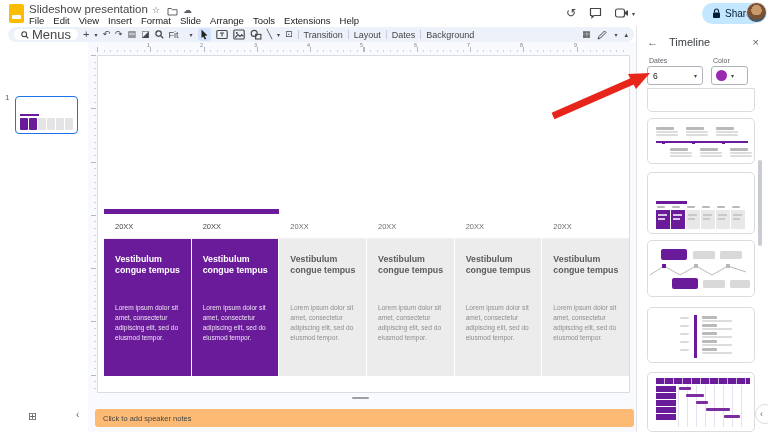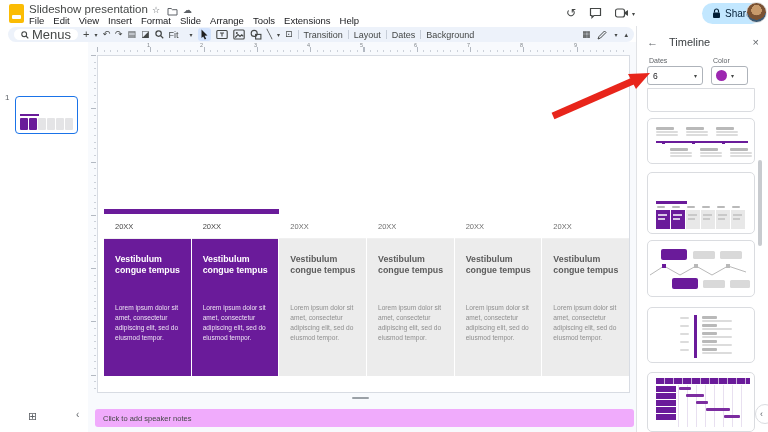--- a/index.html
+++ b/index.html
@@ -63,21 +63,21 @@
   .tcol.accent .tcol-head { color:#474747; }
   .tcol-body { flex:1; background:#ececec; padding:15px 10px 0 11px; }
   .tcol.accent .tcol-body { background:#6a1b9a; }
   .tcol-title { font-size:8.8px; font-weight:bold; color:#5c5c5c; line-height:1.3; }
   .tcol.accent .tcol-title { color:#fff; }
   .tcol-text { margin-top:26px; font-size:6.6px; color:#8f8f8f; line-height:1.5; }
   .tcol.accent .tcol-text { color:rgba(255,255,255,.88); }
 
   
   #notes-handle { left:352px; top:397px; width:17px; height:2px; background:#9aa0a6; border-radius:1px; }
-  #notes-bar { left:95px; top:409px; width:539px; height:18px; background:#f0abfc; border-radius:3px; display:flex; align-items:center; padding-left:8px; font-size:7.5px; color:#444746; }
+  #notes-bar { left:95px; top:409px; width:539px; height:18px; background:#fdba74; border-radius:3px; display:flex; align-items:center; padding-left:8px; font-size:7.5px; color:#444746; }
   #grid-view-btn { left:28px; top:410px; font-size:11px; color:#5f6368; }
   #film-collapse-btn { left:76px; top:409px; font-size:10px; color:#5f6368; }
 
   
   #panel { left:636px; top:26px; width:132px; height:406px; background:#fff; border-left:1px solid #e1e3e6; }
   #panel-header { left:0; top:6px; width:132px; height:20px; display:flex; align-items:center; padding:0 10px; }
   #panel-title { font-size:11px; color:#3c4043; margin-left:11px; flex:1; }
   .p-ico { font-size:11px; color:#5f6368; }
   .p-label { position:absolute; font-size:7px; color:#5f6368; }
   #dates-select { left:10px; top:40px; width:56px; height:19px; border:1px solid #aeb3ba; border-radius:3px; display:flex; align-items:center; padding:0 5px; }

